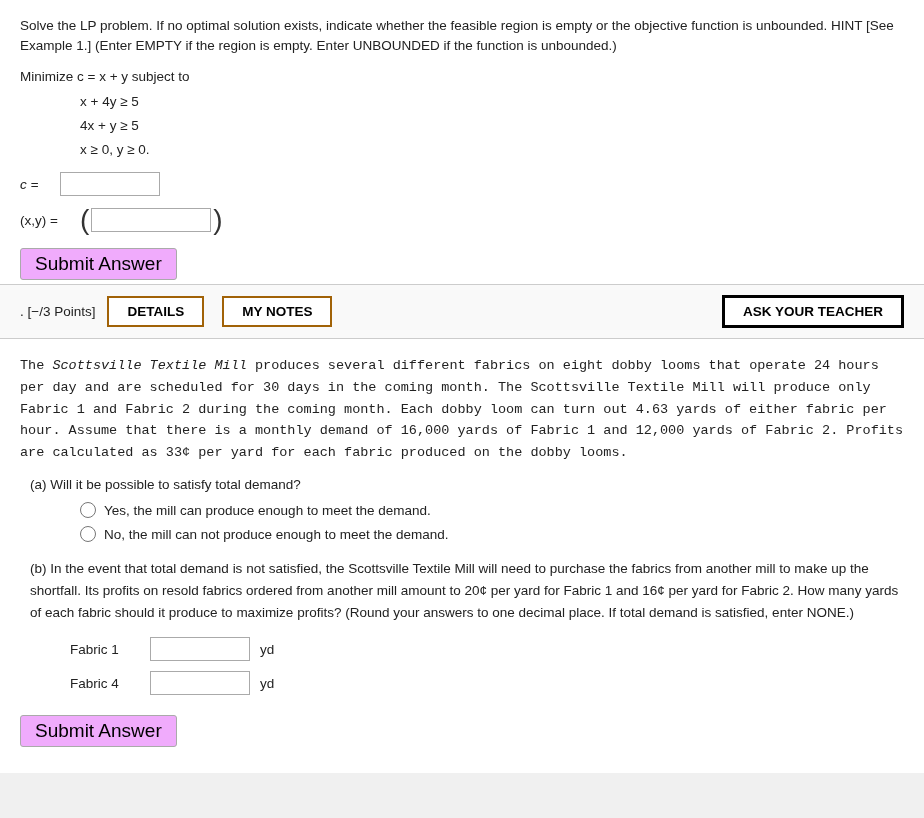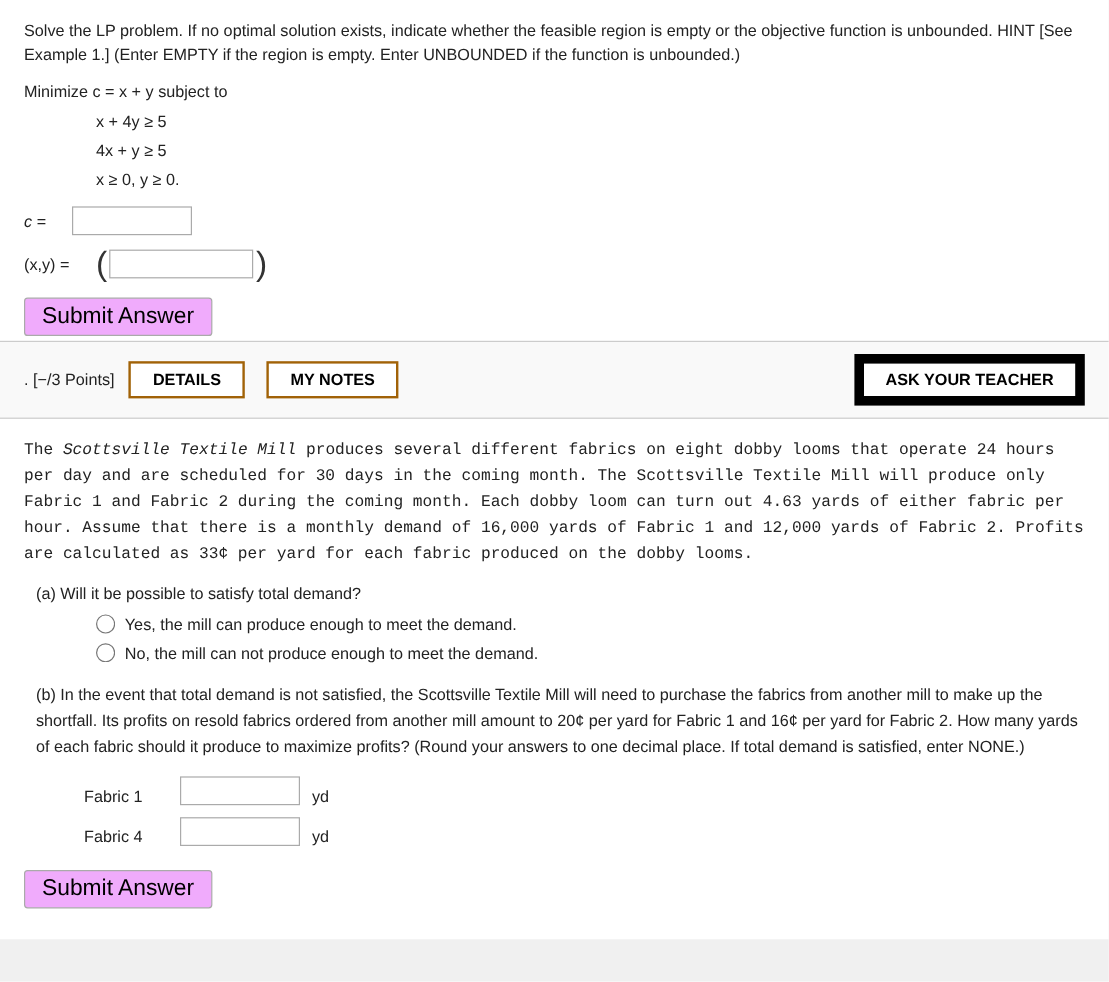--- a/index.html
+++ b/index.html
@@ -104,21 +104,21 @@
       border: 2px solid #a16207;
       background: #fff;
       padding: 6px 18px;
       font-size: 13.5px;
       font-weight: bold;
       cursor: pointer;
       margin-right: 18px;
     }
     .ask-teacher-btn {
       margin-left: auto;
-      border: 8px solid #000000;
+      border: 3px solid #000000;
       background: #fff;
       padding: 6px 18px;
       font-size: 13.5px;
       font-weight: bold;
       cursor: pointer;
     }
 
     
     .section-main {
       padding: 16px 20px;
@@ -154,21 +154,21 @@
     }
     .part-b {
       margin-top: 16px;
       margin-bottom: 14px;
       font-size: 13.5px;
       line-height: 1.6;
       margin-left: 10px;
     }
     .fabric-row {
       display: flex;
-      align-items: flex-end;
+      align-items: center;
       margin-bottom: 10px;
       margin-left: 50px;
       font-size: 13.5px;
       gap: 10px;
     }
     .fabric-label {
       min-width: 70px;
     }
     .fabric-input {
       border: 1px solid #aaa;

